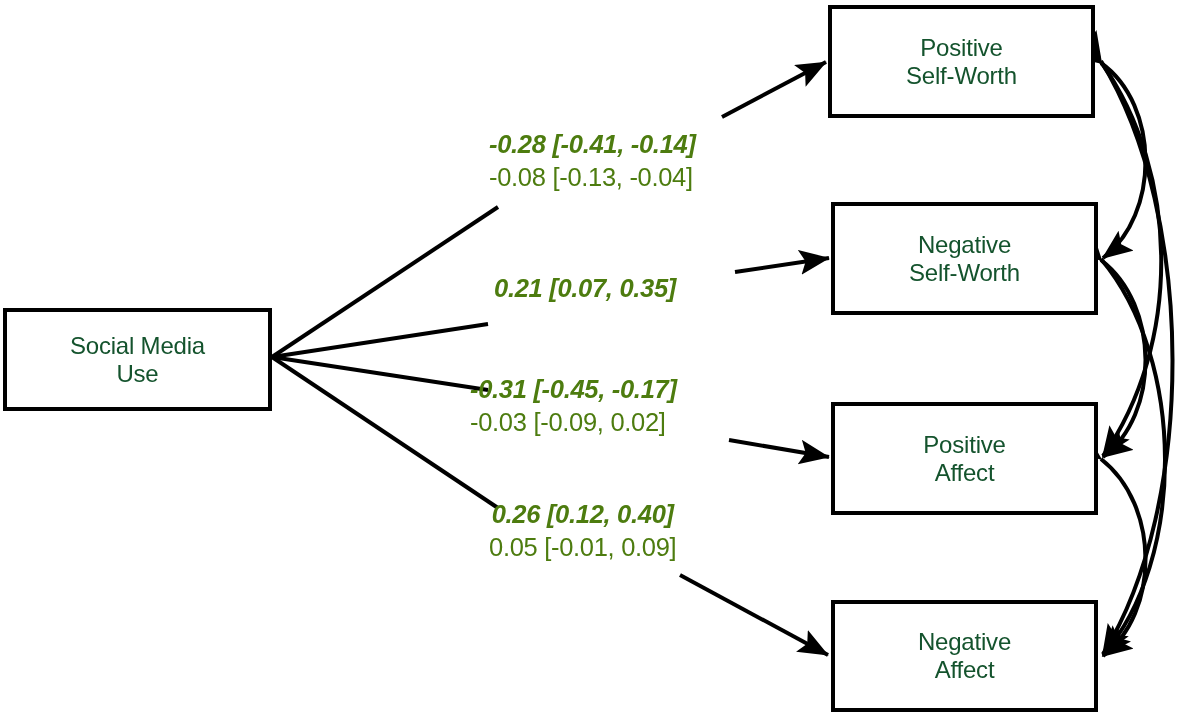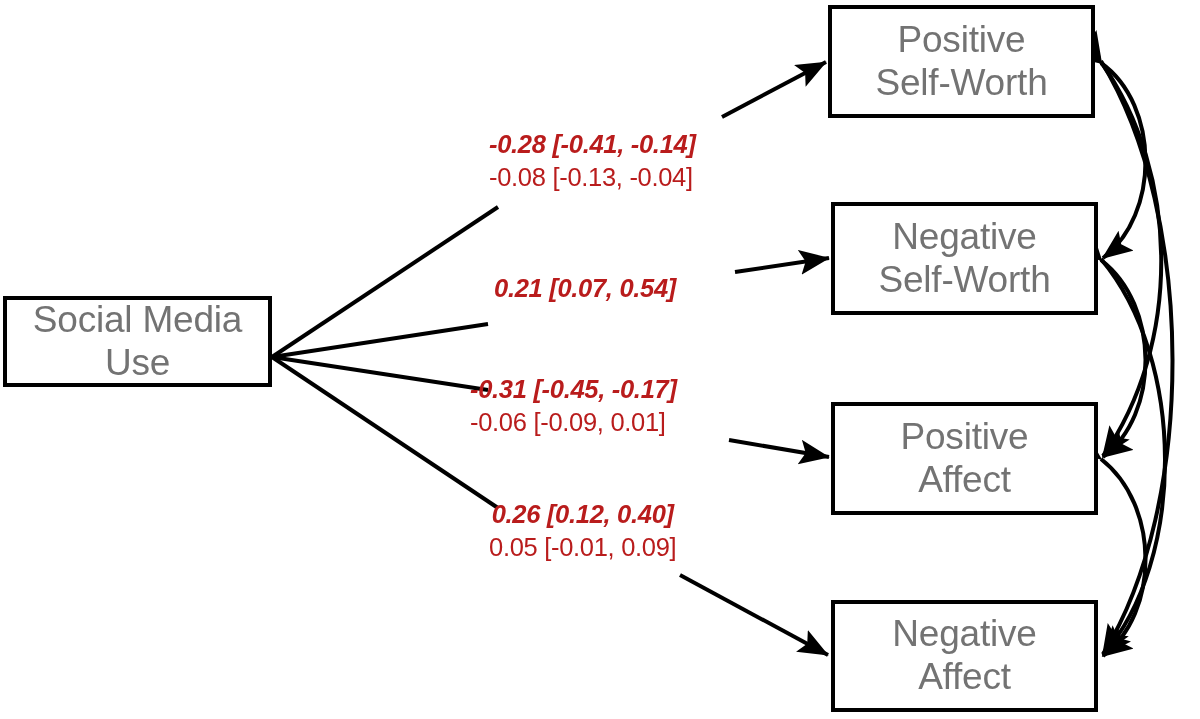--- a/index.html
+++ b/index.html
@@ -26,29 +26,29 @@
     position: absolute;
     box-sizing: border-box;
     border: 4px solid #000000;
     background: #ffffff;
     display: flex;
     align-items: center;
     justify-content: center;
     text-align: center;
   }
   .node-label {
-    font-size: 37px;
+    font-size: 24px;
     line-height: 1.16;
-    color: #737373;
+    color: #14532d;
     white-space: pre-line;
     letter-spacing: -0.2px;
   }
   .coef-block {
     position: absolute;
-    color: #b91c1c;
+    color: #4d7c0f;
     white-space: nowrap;
   }
   .coef-line {
     font-size: 25.5px;
     line-height: 1.28;
     letter-spacing: -0.3px;
   }
   .coef-between {
     font-weight: bold;
     font-style: italic;
@@ -96,21 +96,21 @@
 
     <path d="M1101,459 C1160,505 1160,613 1103,656" fill="none" stroke="#000000" stroke-width="4" marker-start="url(#arrowhead-curve)" marker-end="url(#arrowhead-curve)"></path>
 
     <path d="M1101,62 C1181,175 1181,345 1103,456" fill="none" stroke="#000000" stroke-width="4" marker-start="url(#arrowhead-curve)" marker-end="url(#arrowhead-curve)"></path>
 
     <path d="M1101,259 C1186,360 1186,560 1103,655" fill="none" stroke="#000000" stroke-width="4" marker-start="url(#arrowhead-curve)" marker-end="url(#arrowhead-curve)"></path>
 
     <path d="M1101,61 C1196,215 1196,505 1103,654" fill="none" stroke="#000000" stroke-width="4" marker-start="url(#arrowhead-curve)" marker-end="url(#arrowhead-curve)"></path>
   </svg>
 
-  <div class="node-box" style="left:3px; top:296px; width:269px; height:91px;">
+  <div class="node-box" style="left:3px; top:308px; width:269px; height:103px;">
     <span class="node-label">Social Media
 Use</span>
   </div>
 
   <div class="node-box" style="left:828px; top:5px; width:267px; height:113px;">
     <span class="node-label">Positive
 Self-Worth</span>
   </div>
 
   <div class="node-box" style="left:831px; top:202px; width:267px; height:113px;">
@@ -127,26 +127,26 @@
     <span class="node-label">Negative
 Affect</span>
   </div>
 
   <div class="coef-block" style="left:489px; top:128px;">
     <div class="coef-line coef-between">-0.28 [-0.41, -0.14]</div>
     <div class="coef-line coef-within-sig">-0.08 [-0.13, -0.04]</div>
   </div>
 
   <div class="coef-block" style="left:494px; top:272px;">
-    <div class="coef-line coef-between">0.21 [0.07, 0.54]</div>
+    <div class="coef-line coef-between">0.21 [0.07, 0.35]</div>
   </div>
 
   <div class="coef-block" style="left:470px; top:373px;">
     <div class="coef-line coef-between">-0.31 [-0.45, -0.17]</div>
-    <div class="coef-line coef-within-ns">-0.06 [-0.09, 0.01]</div>
+    <div class="coef-line coef-within-ns">-0.03 [-0.09, 0.02]</div>
   </div>
 
   <div class="coef-block" style="left:489px; top:498px;text-align:center;">
     <div class="coef-line coef-between">0.26 [0.12, 0.40]</div>
     <div class="coef-line coef-within-ns">0.05 [-0.01, 0.09]</div>
   </div>
 
 </div>
 
 </body></html>

